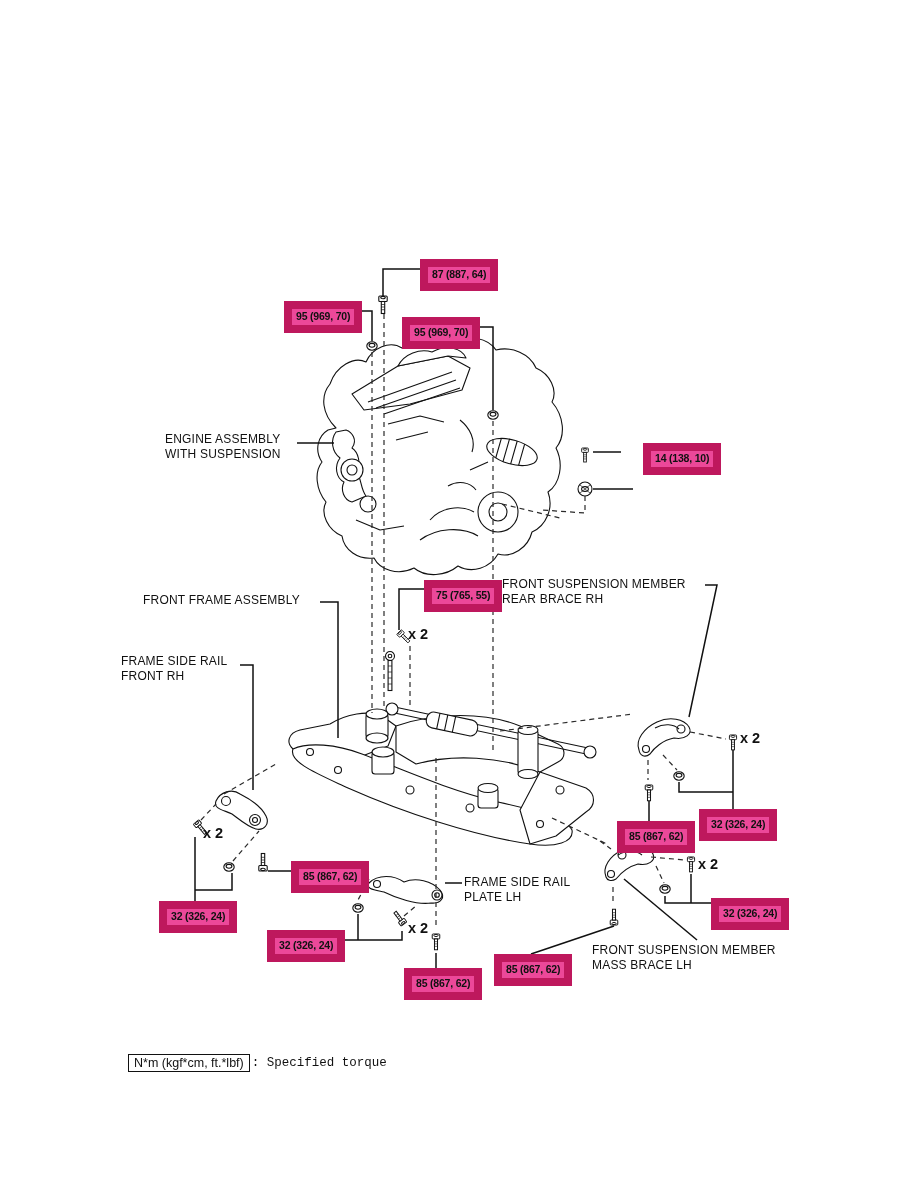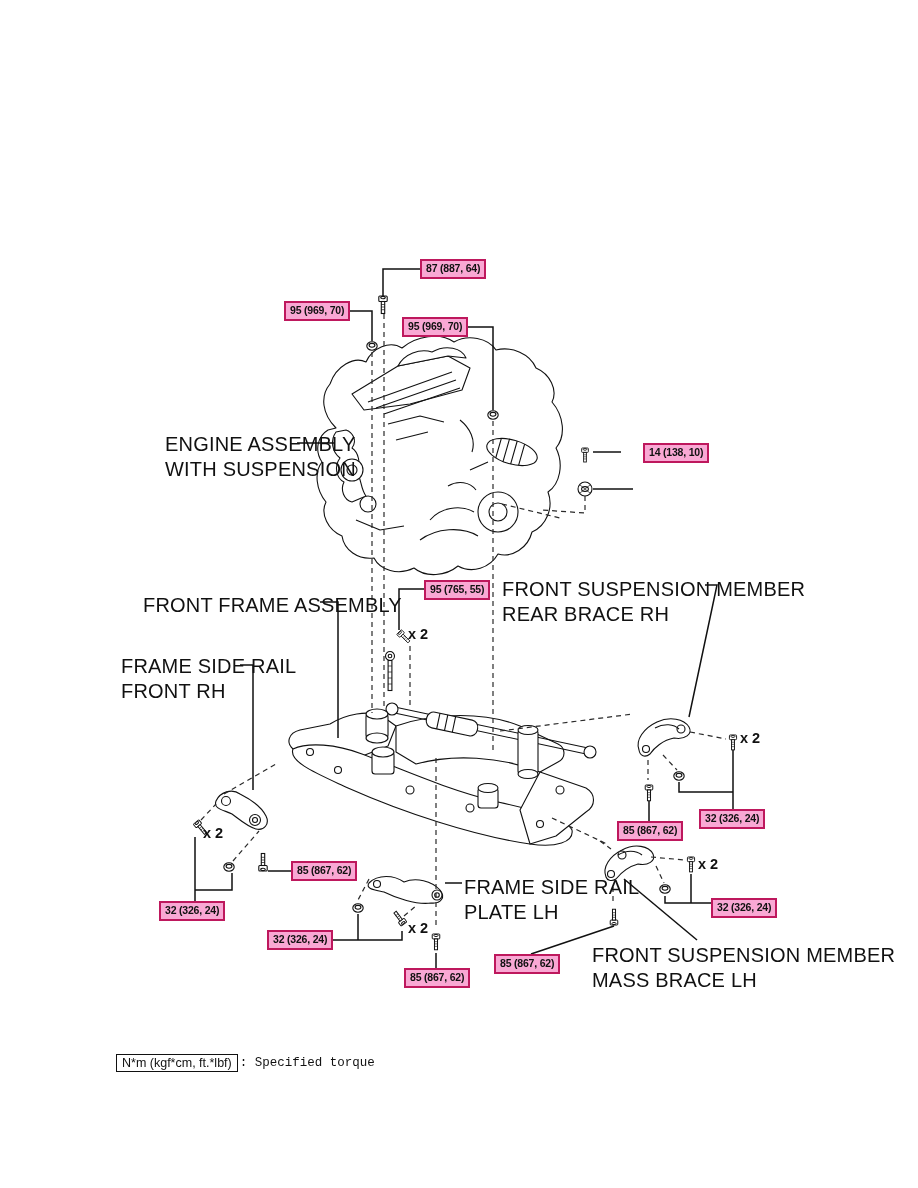--- a/index.html
+++ b/index.html
@@ -2,30 +2,30 @@
 <html><head>
 <meta charset="utf-8">
 <style>
   html,body{margin:0;padding:0;background:#fff;}
   .stage{
     position:relative;width:918px;height:1188px;background:#ffffff;overflow:hidden;
     font-family:"Liberation Sans",sans-serif;color:#111;
   }
   .art{position:absolute;left:0;top:0;}
   .lbl{
-    position:absolute;font-size:20px;line-height:1.25;letter-spacing:.2px;
+    position:absolute;font-size:12px;line-height:1.25;letter-spacing:.2px;
     white-space:nowrap;color:#111;
   }
   .tq{
-    position:absolute;border:2px solid #be185d;background:#f9a8d4;
+    position:absolute;border:8px solid #be185d;background:#ec4899;
     font-size:10.5px;font-weight:bold;letter-spacing:-.2px;
     padding:1px 4px;white-space:nowrap;line-height:1.3;color:#111;
   }
   .x2{position:absolute;font-size:14.5px;white-space:nowrap;color:#111;font-weight:bold;}
-  .note{position:absolute;left:116px;top:1054px;display:flex;align-items:center;font-size:12.5px;}
+  .note{position:absolute;left:128px;top:1054px;display:flex;align-items:center;font-size:12.5px;}
   .note-box{border:1.5px solid #111;padding:1px 5px;white-space:nowrap;}
   .note-suffix{white-space:nowrap;padding-left:2px;font-family:Liberation Mono, monospace;}
 </style>
 </head>
 <body>
 
 <div class="stage">
 
   <svg class="art" width="918" height="1188" viewBox="0 0 918 1188">
     <defs>
@@ -237,21 +237,21 @@
   </div>
   <div class="lbl" style="left:592px;top:943px">
     <div>FRONT SUSPENSION MEMBER</div>
     <div>MASS BRACE LH</div>
   </div>
 
   <div class="tq" style="left:420px;top:259px">87 (887, 64)</div>
   <div class="tq" style="left:284px;top:301px">95 (969, 70)</div>
   <div class="tq" style="left:402px;top:317px">95 (969, 70)</div>
   <div class="tq" style="left:643px;top:443px">14 (138, 10)</div>
-  <div class="tq" style="left:424px;top:580px">95 (765, 55)</div>
+  <div class="tq" style="left:424px;top:580px">75 (765, 55)</div>
   <div class="tq" style="left:291px;top:861px">85 (867, 62)</div>
   <div class="tq" style="left:159px;top:901px">32 (326, 24)</div>
   <div class="tq" style="left:267px;top:930px">32 (326, 24)</div>
   <div class="tq" style="left:404px;top:968px">85 (867, 62)</div>
   <div class="tq" style="left:494px;top:954px">85 (867, 62)</div>
   <div class="tq" style="left:711px;top:898px">32 (326, 24)</div>
   <div class="tq" style="left:617px;top:821px">85 (867, 62)</div>
   <div class="tq" style="left:699px;top:809px">32 (326, 24)</div>
 
   <div class="x2" style="left:408px;top:626px">x 2</div>

